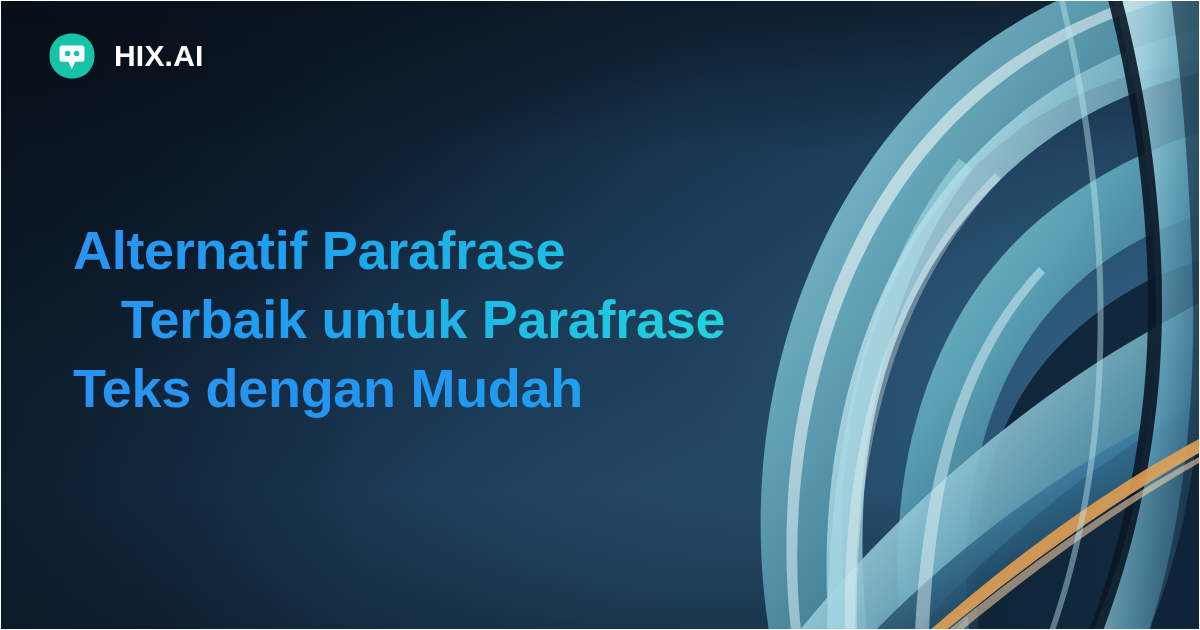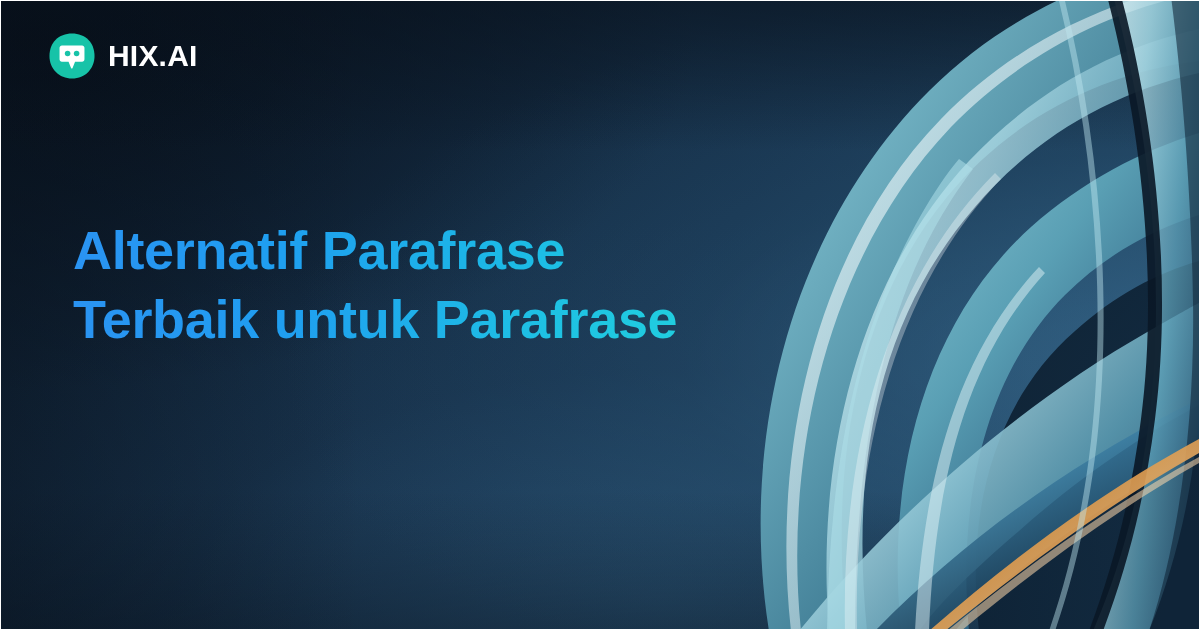--- a/index.html
+++ b/index.html
@@ -43,21 +43,21 @@
     position:absolute;
     top:0; right:0;
     width:520px; height:630px;
   }
   .swirl-art svg { display:block; width:100%; height:100%; }
 
   
   .logo-row {
     position:absolute;
     left:48px; top:32px;
-    display:flex; align-items:center; gap:13px;
+    display:flex; align-items:center; gap:19px;
     z-index:6;
   }
   .logo-mark {
     width:46px; height:46px;
     display:block;
   }
   .logo-wordmark {
     font-size:30px;
     font-weight:700;
     letter-spacing:0.2px;
@@ -83,20 +83,21 @@
     letter-spacing:-0.3px;
     white-space:nowrap;
     background-image:linear-gradient(90deg,#2a93f2 0%, #1f9ef0 28%, #1cb9e6 62%, #22d6dc 100%);
     -webkit-background-clip:text;
     background-clip:text;
     color:transparent;
     -webkit-text-fill-color:transparent;
   }
   .headline-line.l2 {
     background-image:linear-gradient(90deg,#2a93f2 0%, #1f9ef0 30%, #1ec0e4 66%, #22d6dc 100%);
+    text-align:center;
   }
   .headline-line.l3 {
     background-image:linear-gradient(90deg,#2a93f2 0%, #2296f1 45%, #1ea8ef 100%);
   }
 </style>
 </head>
 <body>
 
 <div class="banner">
 
@@ -202,15 +203,16 @@
       <path d="M13.5 13 H34.5 C35.9 13 37 14.1 37 15.5 V27.5 C37 28.9 35.9 30 34.5 30 H27.2 L24.6 36.4 C24.3 37.1 23.3 37.1 23 36.4 L20.4 30 H13.5 C12.1 30 11 28.9 11 27.5 V15.5 C11 14.1 12.1 13 13.5 13 Z" fill="#ffffff"></path>
       <circle cx="19.4" cy="21.4" r="2.9" fill="#17c3a8"></circle>
       <circle cx="28.8" cy="21.4" r="2.9" fill="#17c3a8"></circle>
     </svg>
     <span class="logo-wordmark">HIX.AI</span>
   </div>
 
   <div class="headline">
     <span class="headline-line l1">Alternatif Parafrase</span>
     <span class="headline-line l2">Terbaik untuk Parafrase</span>
+    <span class="headline-line l3">Teks dengan Mudah</span>
   </div>
 
 </div>
 
 </body></html>

